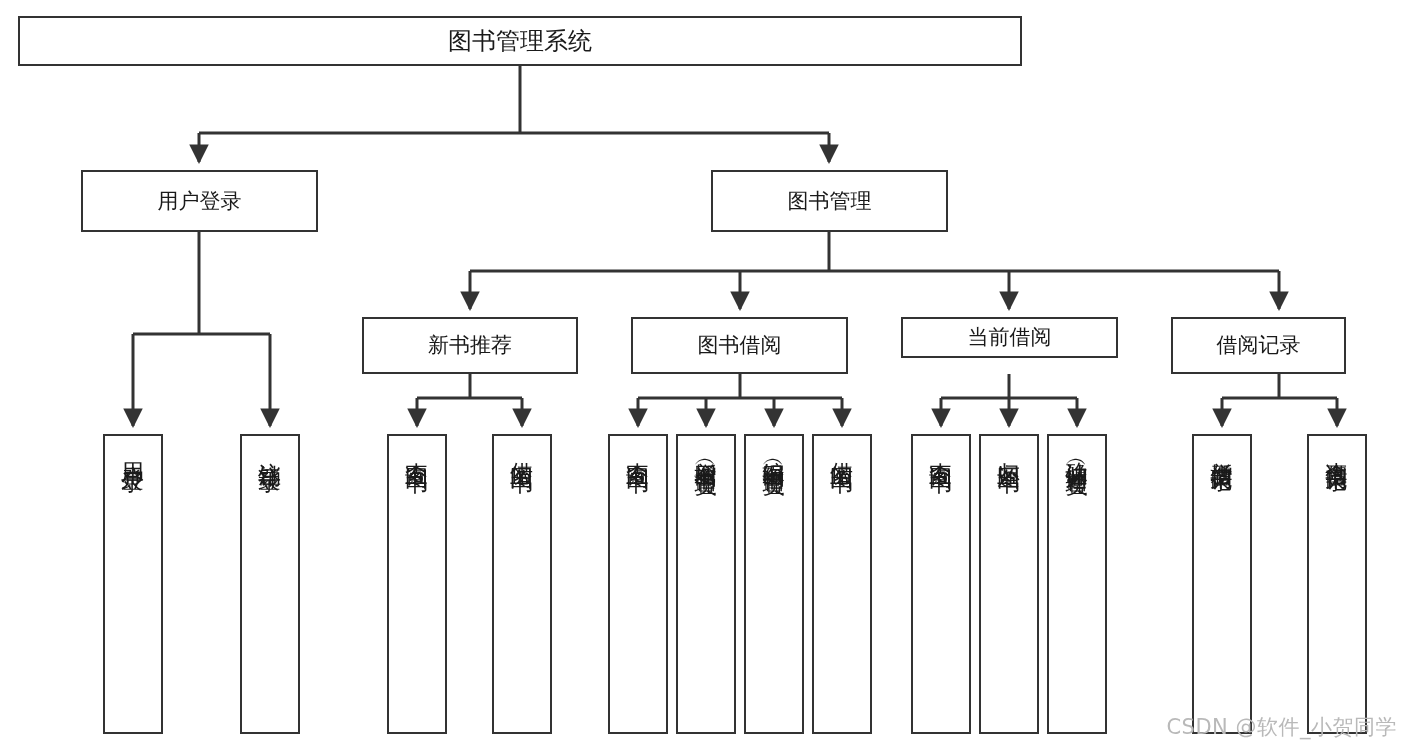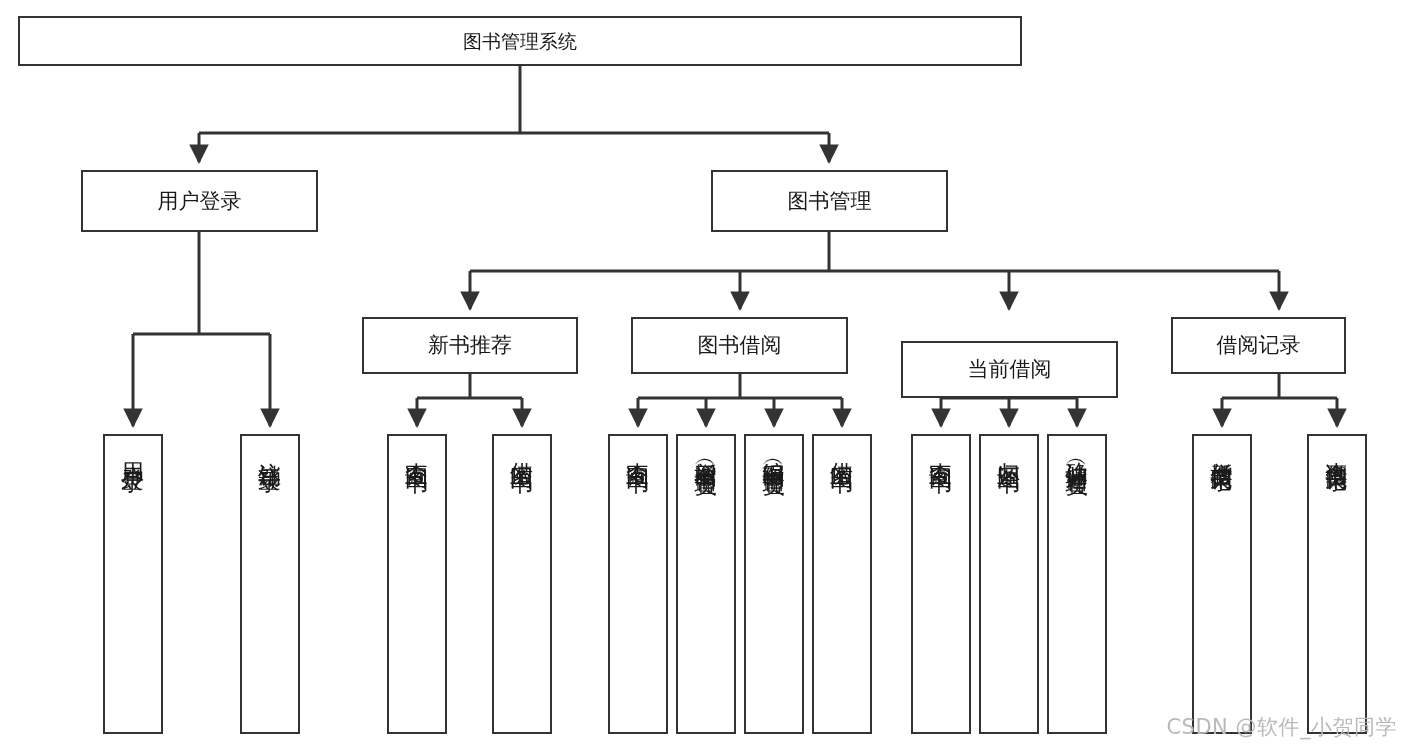--- a/index.html
+++ b/index.html
@@ -39,21 +39,21 @@
   .node .lbl {
     display: block;
     text-align: center;
     line-height: 1.18;
     white-space: nowrap;
   }
   .node.horiz .lbl {
     font-size: 21px;
   }
   .node.root .lbl {
-    font-size: 19px;
+    font-size: 24px;
   }
   .node.leaf {
     align-items: flex-start;
     padding-top: 8px;
   }
   .node.leaf .lbl {
     writing-mode: vertical-rl;
     text-orientation: upright;
     font-size: 23px;
     letter-spacing: 3px;
@@ -140,21 +140,21 @@
   <div class="node horiz" style="left:711px; top:170px; width:237px; height:62px;">
     <span class="lbl">图书管理</span>
   </div>
 
   <div class="node horiz" style="left:631px; top:317px; width:217px; height:57px;">
     <span class="lbl">图书借阅</span>
   </div>
   <div class="node horiz" style="left:362px; top:317px; width:216px; height:57px;">
     <span class="lbl">新书推荐</span>
   </div>
-  <div class="node horiz" style="left:901px; top:317px; width:217px; height:57px;margin-top:24px;">
+  <div class="node horiz" style="left:901px; top:317px; width:217px; height:41px;">
     <span class="lbl">当前借阅</span>
   </div>
   <div class="node horiz" style="left:1171px; top:317px; width:175px; height:57px;">
     <span class="lbl">借阅记录</span>
   </div>
 
   <div class="node leaf" style="left:103px; top:434px; width:60px; height:300px;">
     <span class="lbl">用户登录</span>
   </div>
   <div class="node leaf" style="left:240px; top:434px; width:60px; height:300px;">

